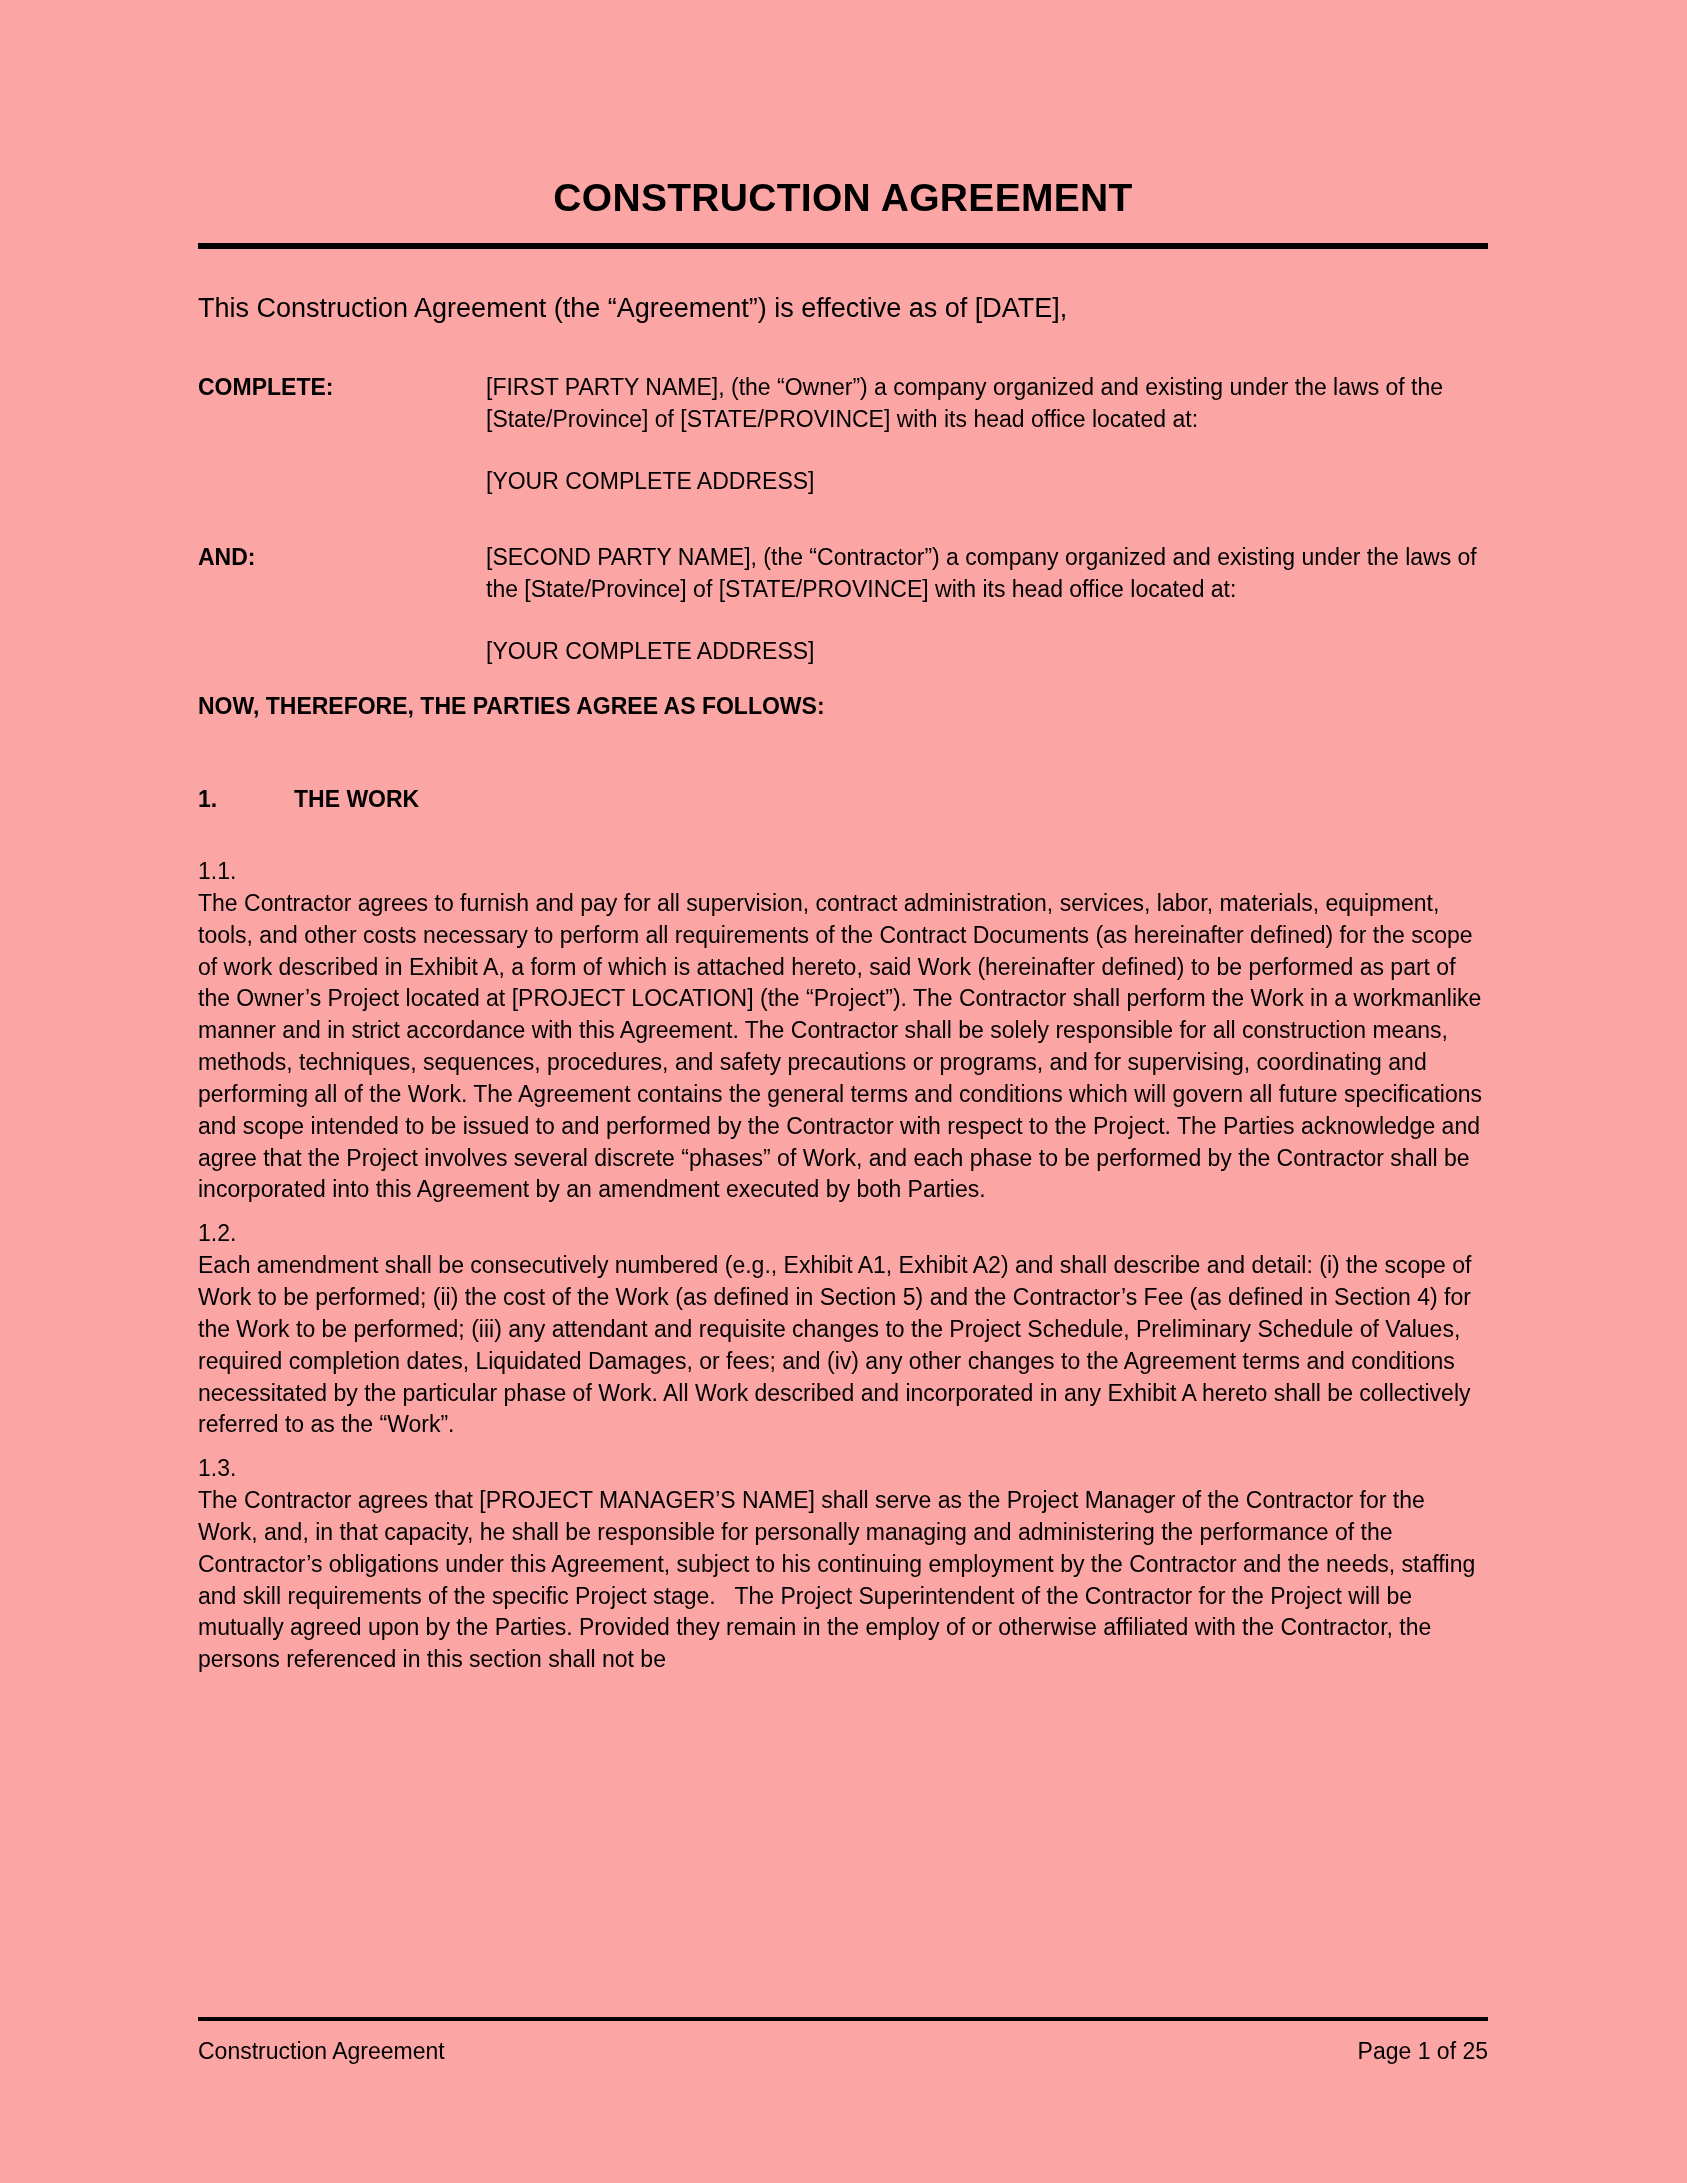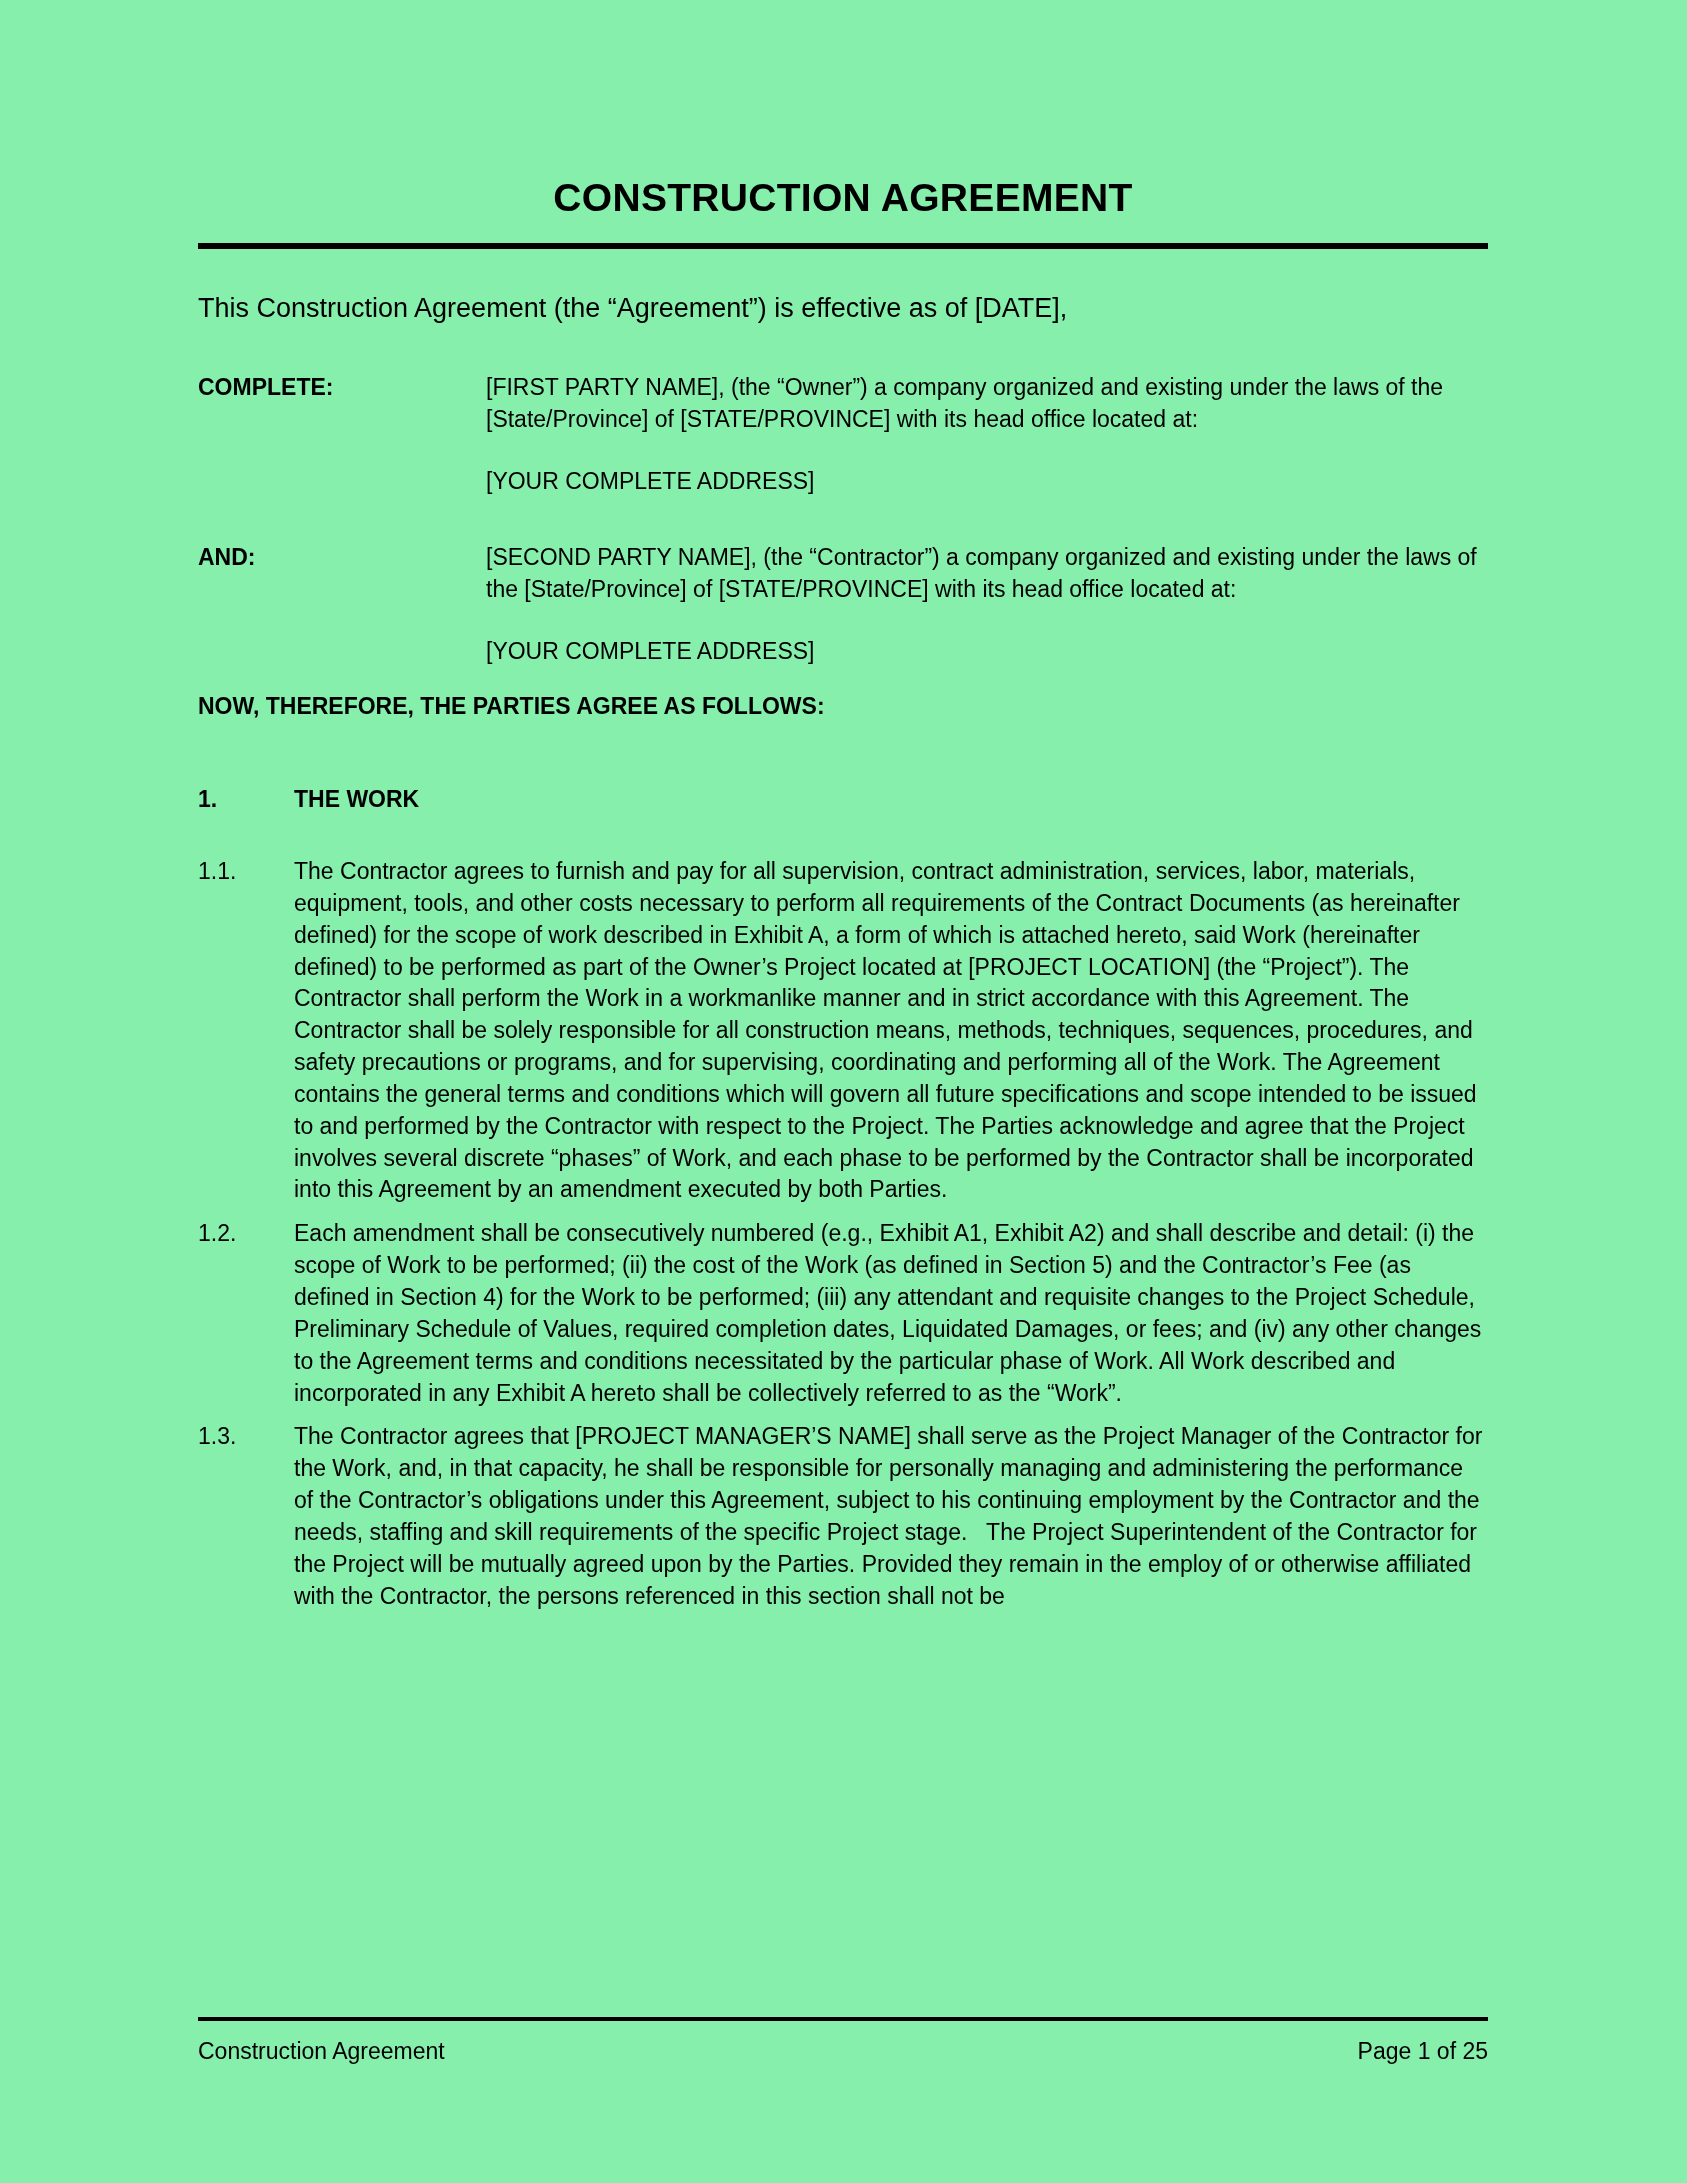--- a/index.html
+++ b/index.html
@@ -8,21 +8,21 @@
     background: #ffffff;
   }
   body {
     font-family: "Liberation Sans", sans-serif;
     color: #000000;
   }
   .page {
     position: relative;
     width: 1687px;
     height: 2183px;
-    background: #86efac;
+    background: #fca5a5;
     box-sizing: border-box;
     padding: 0;
     overflow: hidden;
   }
   .content {
     position: absolute;
     left: 198px;
     top: 0;
     width: 1290px;   
   }
@@ -92,20 +92,21 @@
     flex: 0 0 auto;
     width: 96px;
   }
 
   
   .clause {
     display: flex;
     margin-top: 40px;
     font-size: 23px;
     line-height: 1.385;
+    flex-direction: column;
   }
   .clause-num {
     flex: 0 0 auto;
     width: 96px;
   }
   .clause-text {
     flex: 1 1 auto;
     white-space: pre-wrap;
   }
   .clause + .clause {

